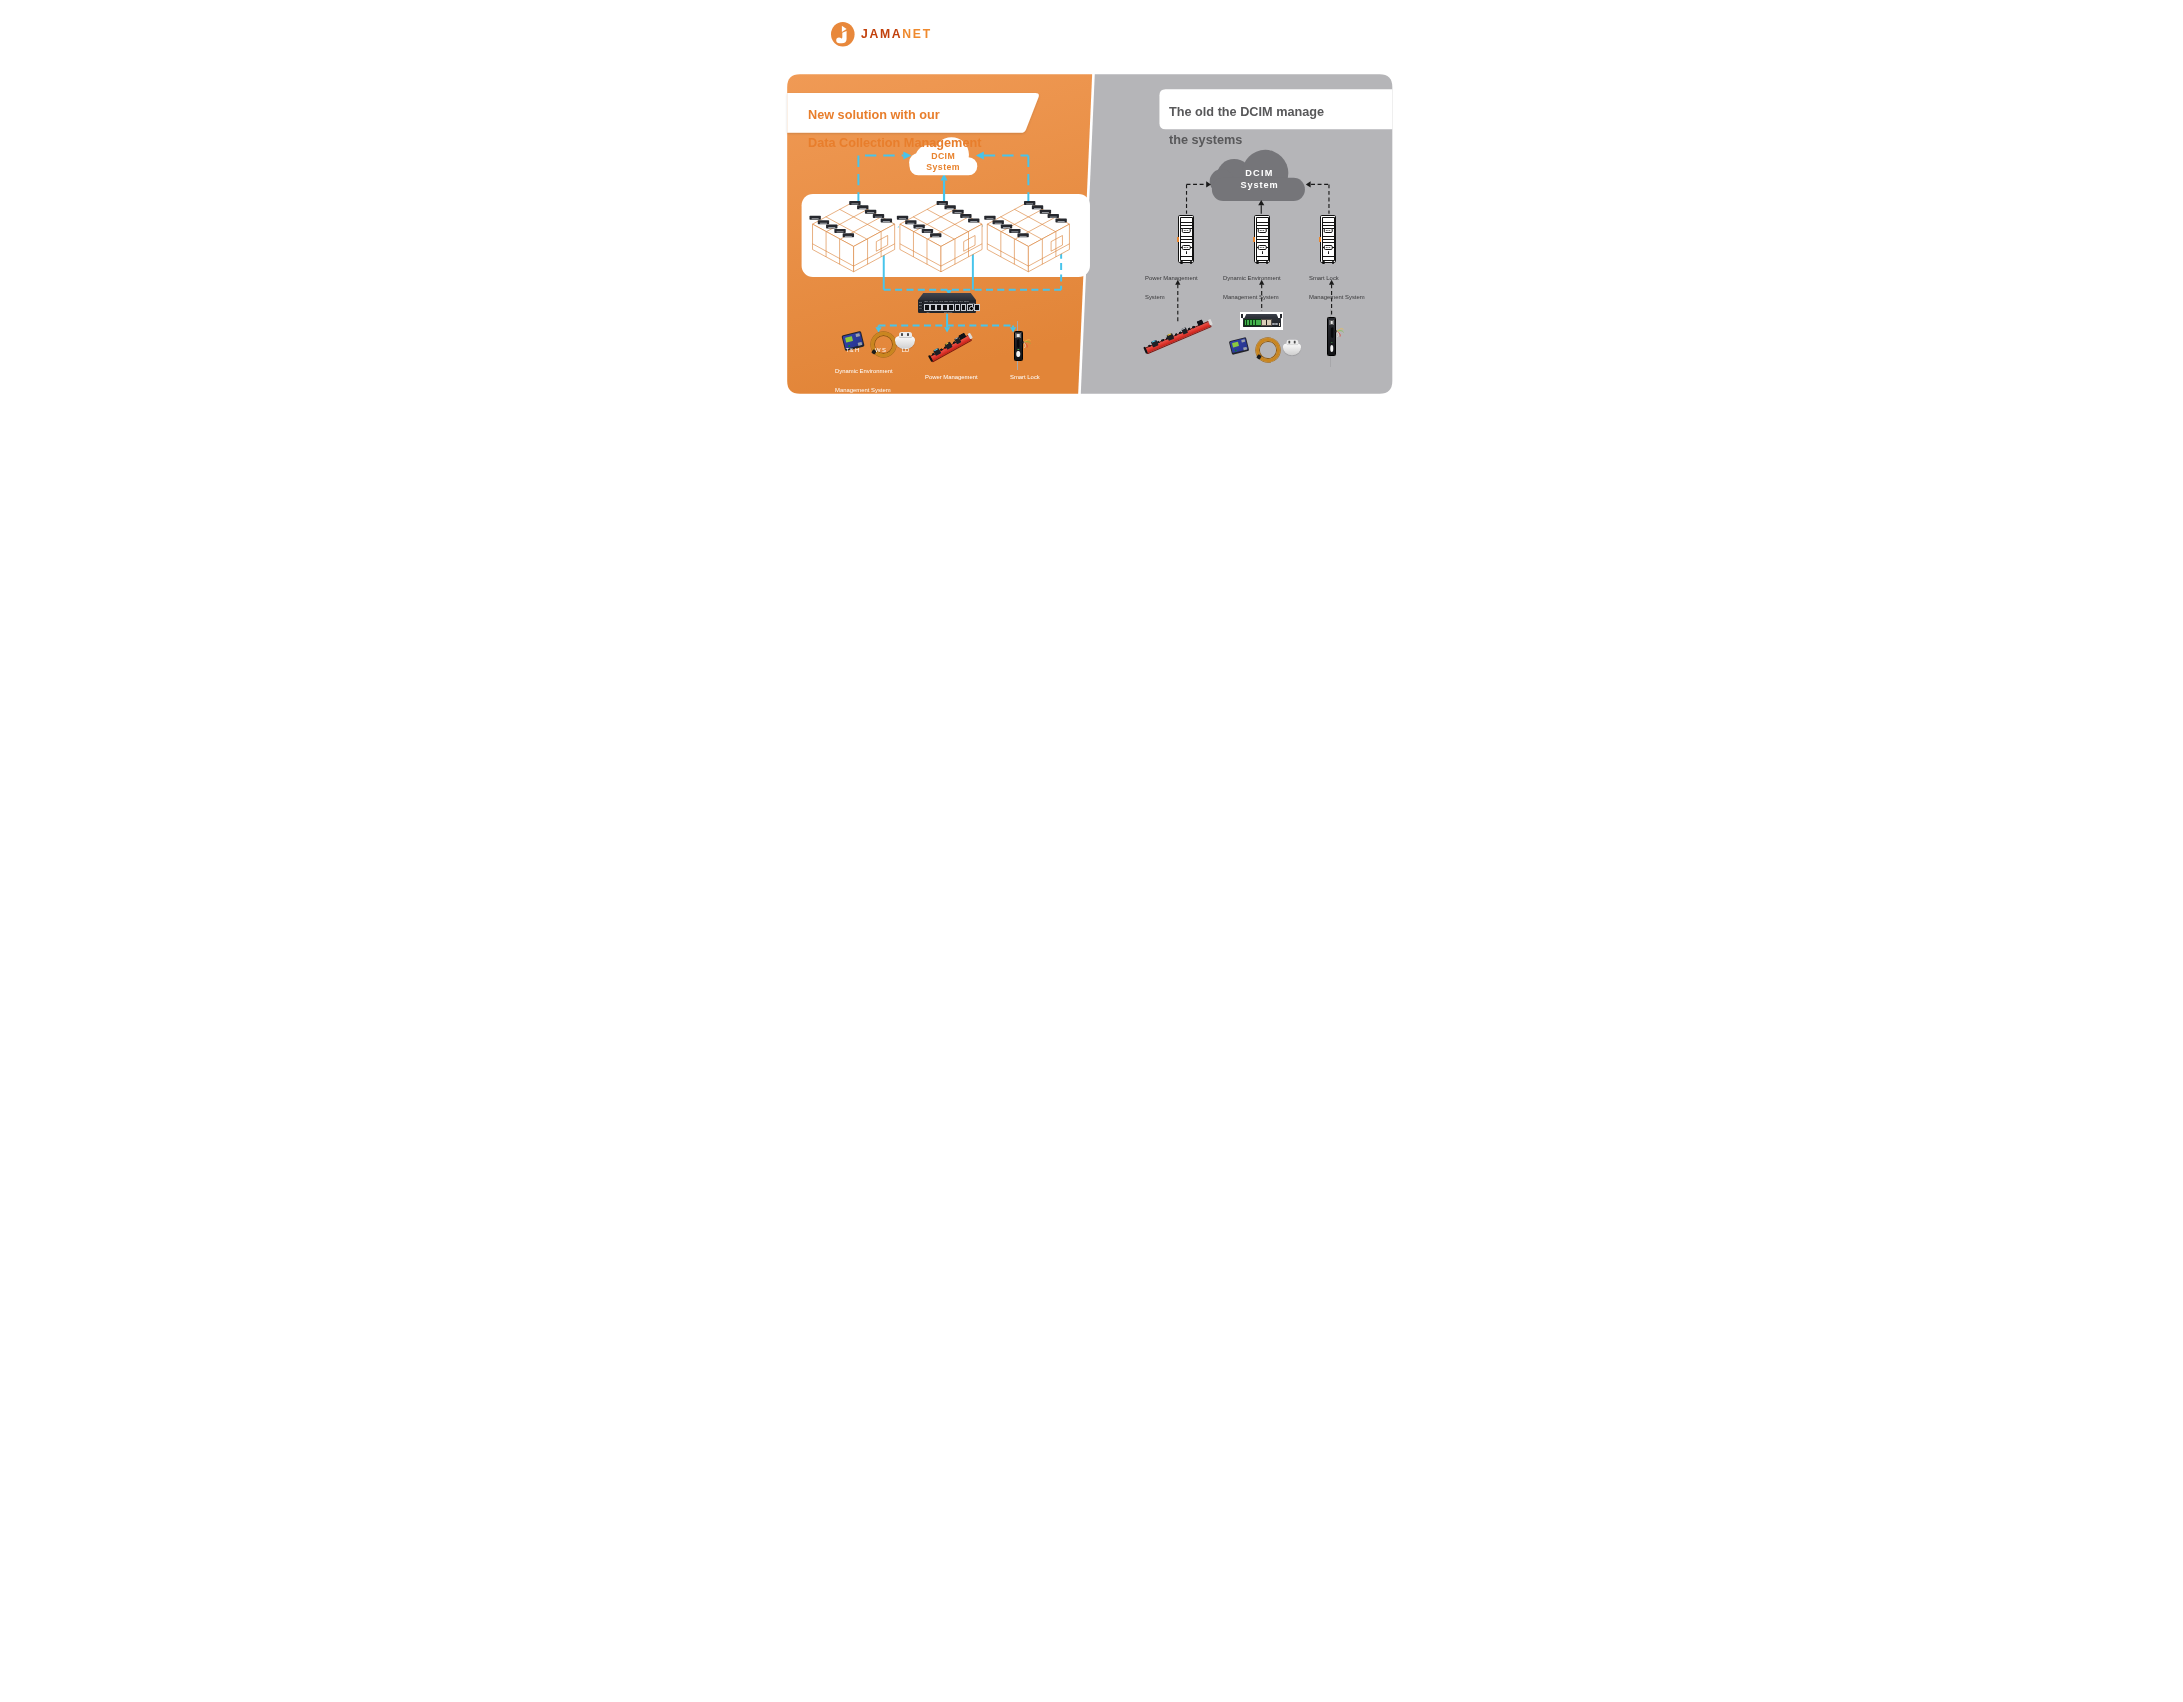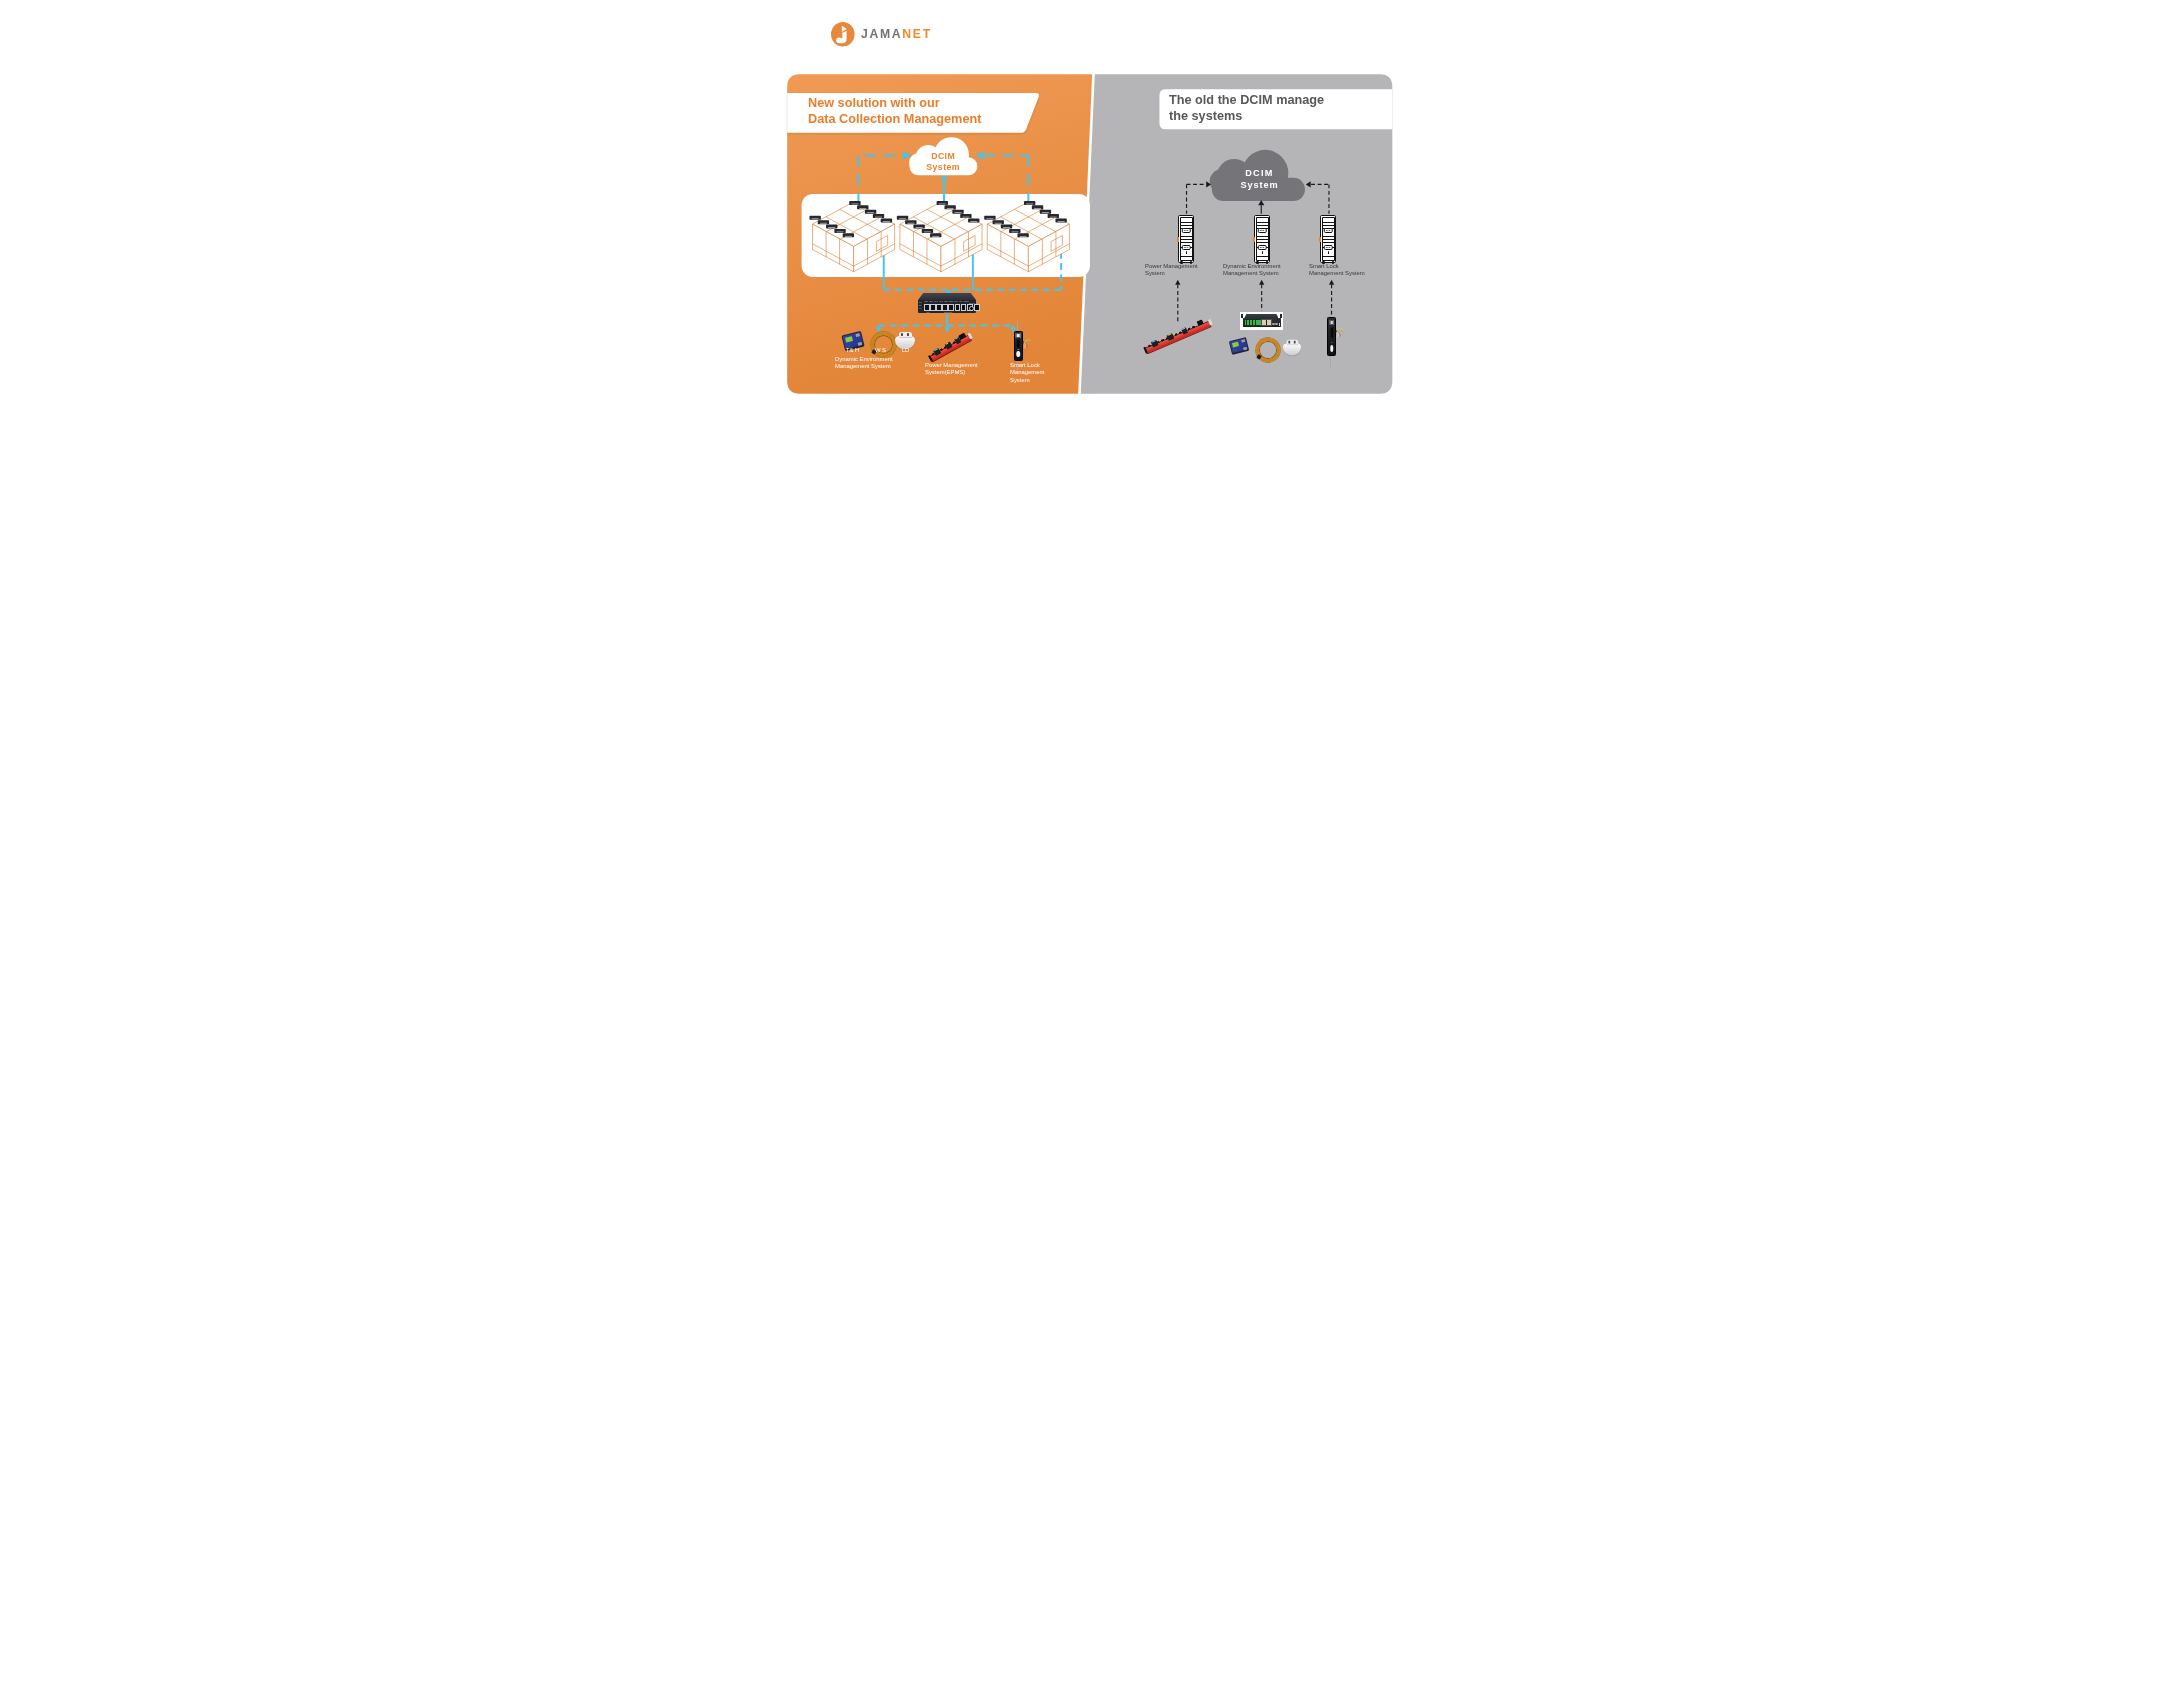--- a/index.html
+++ b/index.html
@@ -6,31 +6,31 @@
   .stage{
     position:relative;width:641px;height:426px;margin:0 auto;overflow:hidden;
     background:#ffffff;font-family:"Liberation Sans",sans-serif;
     -webkit-font-smoothing:antialiased;
   }
   .abs{position:absolute;}
   svg{display:block;}
   
   .logo-mark{left:60px;top:22px;width:23.6px;height:24.5px;}
   .brand{left:90px;top:27px;font-size:12.2px;font-weight:bold;letter-spacing:1.7px;white-space:nowrap;}
-  .brand .g{color:#737373;margin-top:11px;}
+  .brand .g{color:#c2410c;margin-top:11px;}
   .brand .o{color:#EF8A2E;}
   
   .title{font-weight:bold;font-size:12.7px;line-height:15.7px;white-space:nowrap;}
   .title-left{left:37px;top:96px;color:#E87E2C;}
   .title-right{left:398px;top:93px;color:#58585A;}
   
   .wlab{color:#ffffff;font-size:5.9px;line-height:7.4px;}
   .wlab-c{text-align:center;}
   .dlab{color:#39393B;font-size:5.9px;line-height:7px;}
-  .lab-line{display:block;}
+  .lab-line{display:block;margin-top:12px;}
   
   .switch{left:147px;top:293px;width:58px;height:20px;}
   .sw-top{position:absolute;left:0;top:0;width:58px;height:7px;
     background:linear-gradient(#41454f,#2b2e36);
     clip-path:polygon(9% 0,91% 0,100% 100%,0 100%);}
   .sw-face{position:absolute;left:0;top:7px;width:58px;height:13px;background:#22252B;border-radius:0 0 1.3px 1.3px;}
   .sw-plabels{position:absolute;left:5.7px;top:0.9px;display:flex;}
   .sw-plabels span{display:inline-block;width:5px;font-size:1.3px;color:#C3C7CD;text-align:center;overflow:hidden;}
   .sw-ports{position:absolute;left:6.1px;top:3.5px;display:flex;}
   .sw-port{width:3.8px;height:5.2px;border:0.4px solid #C9CCD2;background:#0E0F12;margin-right:0.3px;}

